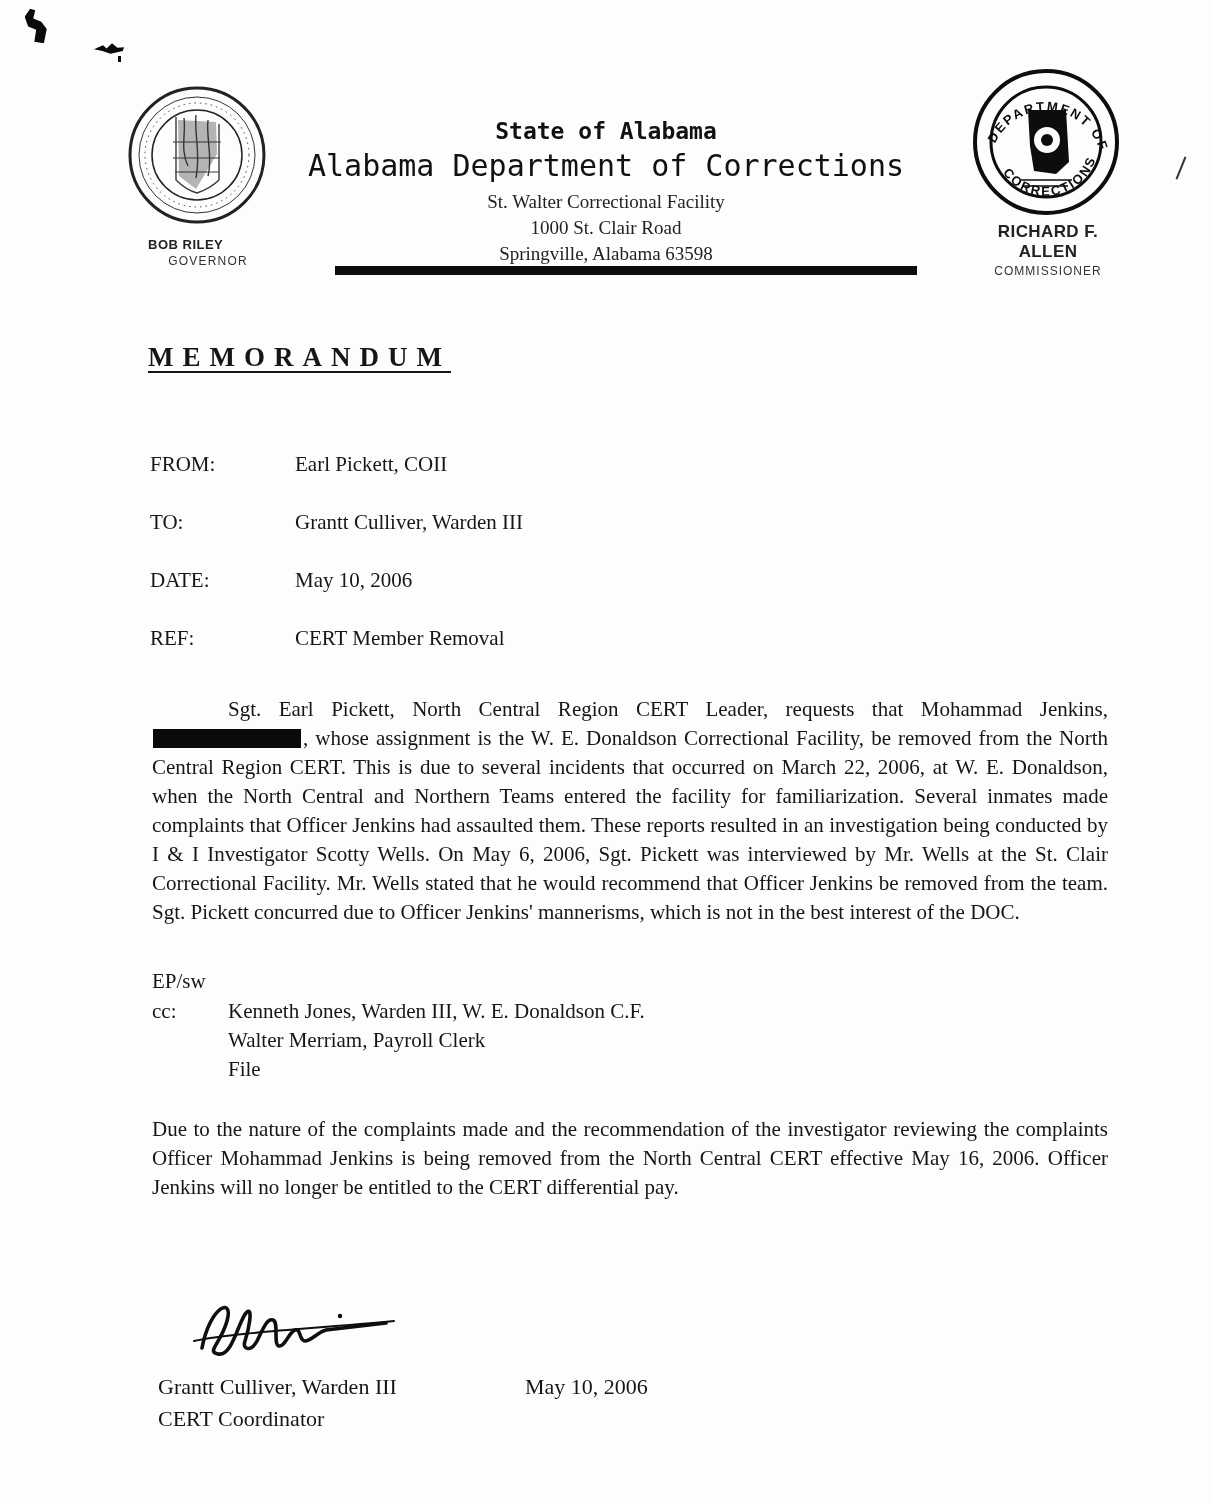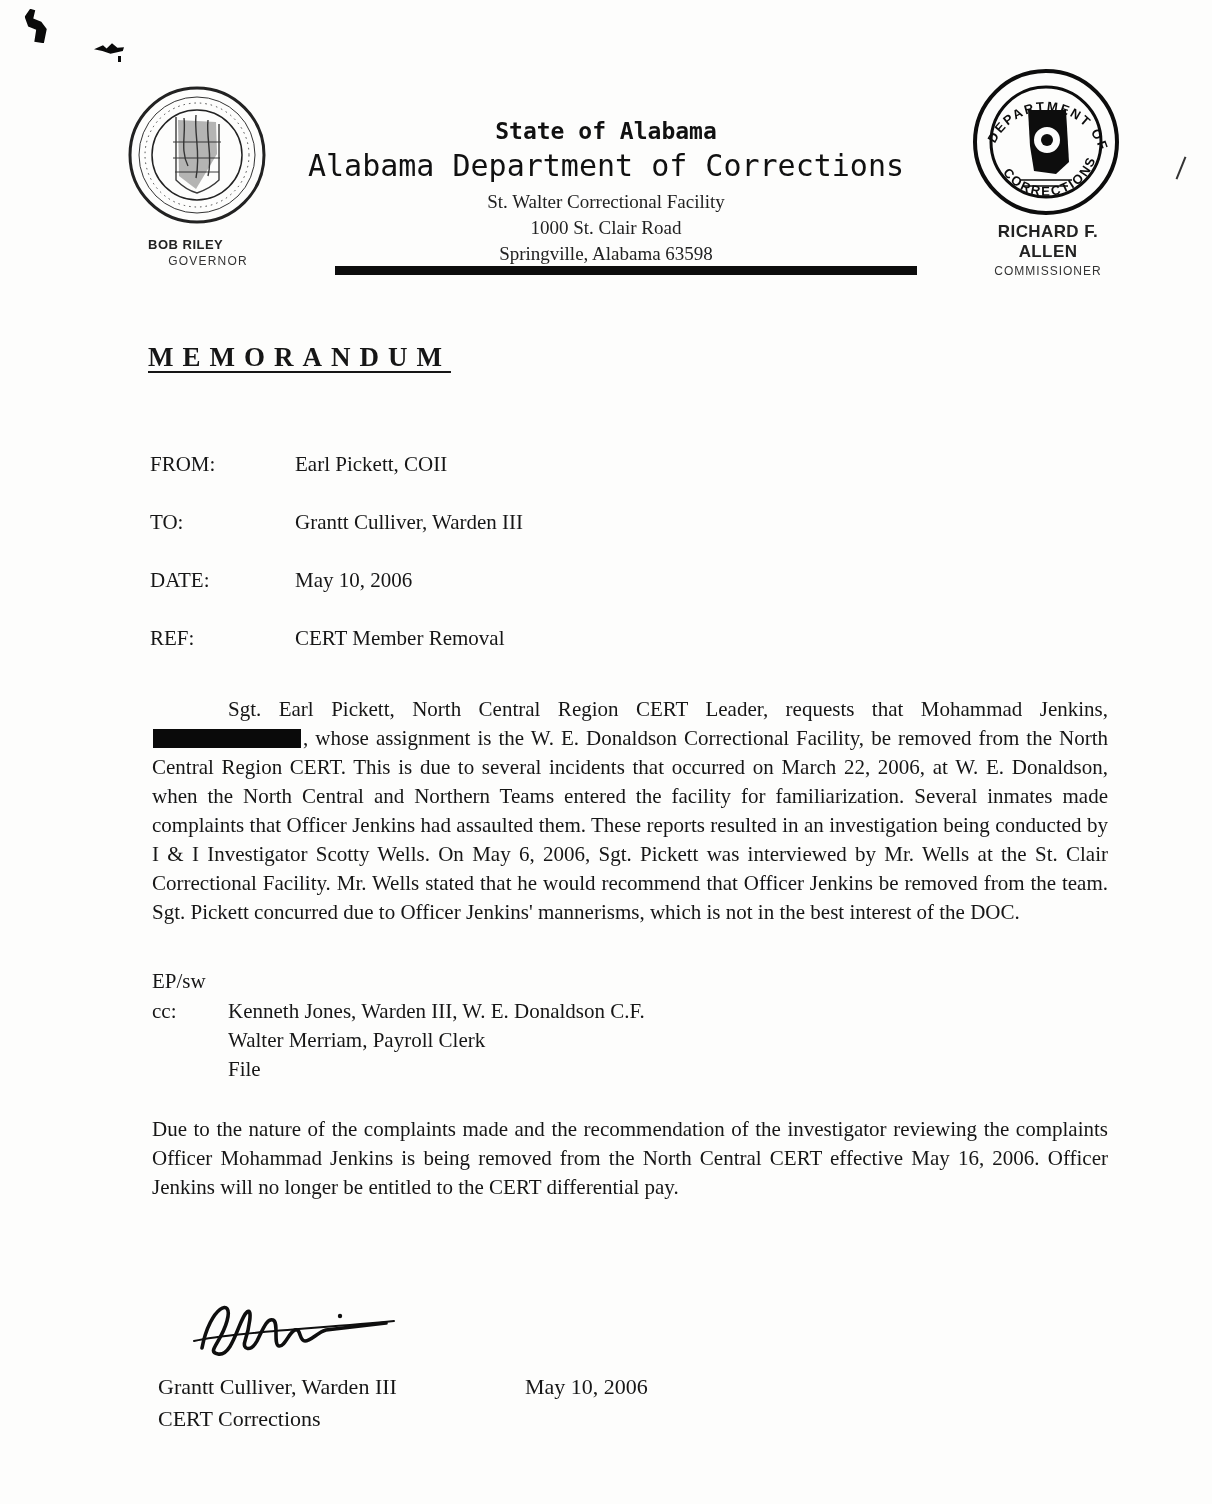--- a/index.html
+++ b/index.html
@@ -182,16 +182,16 @@
     <svg class="sig-svg" width="215" height="80" viewBox="0 0 215 80">
       <g fill="none" stroke="#0f0f0f" stroke-linecap="round">
         <path stroke-width="3.6" d="M14 60 C 22 18 46 8 39 33 C 33 55 18 64 30 66 C 45 69 51 30 59 24 C 65 19 61 41 57 53 C 54 62 63 64 69 53 C 75 41 79 30 85 32 C 91 34 85 57 91 58 C 97 59 101 44 107 42 C 113 40 111 53 117 53 C 123 53 130 44 138 42 L 198 35"></path>
         <path stroke-width="2" d="M6 53 C 42 45 122 41 206 33"></path>
         <circle cx="152" cy="28" r="2.2" fill="#0f0f0f" stroke="none"></circle>
       </g>
     </svg>
     <div class="sig-line">
       <span class="sig-name">Grantt Culliver, Warden III</span><span class="sig-date">May 10, 2006</span>
     </div>
-    <div class="sig-title">CERT Corrections</div>
+    <div class="sig-title">CERT Coordinator</div>
   </div>
 
 </div>
 
 </body></html>

